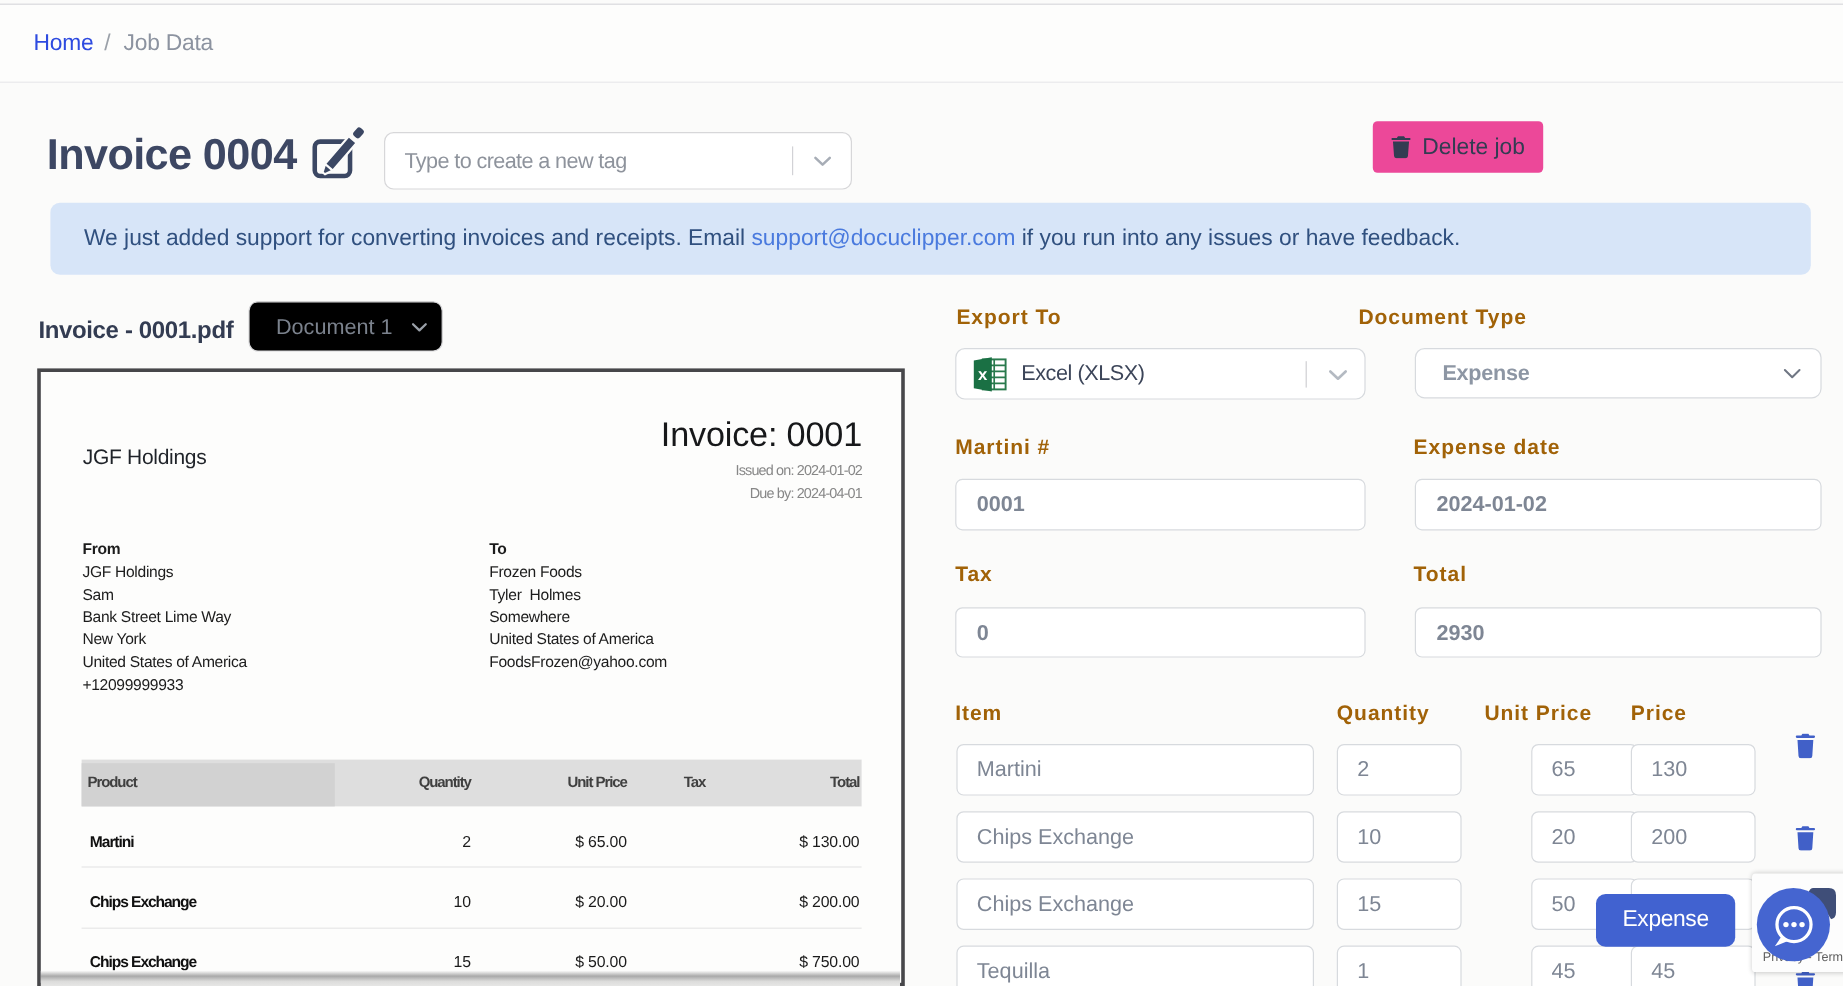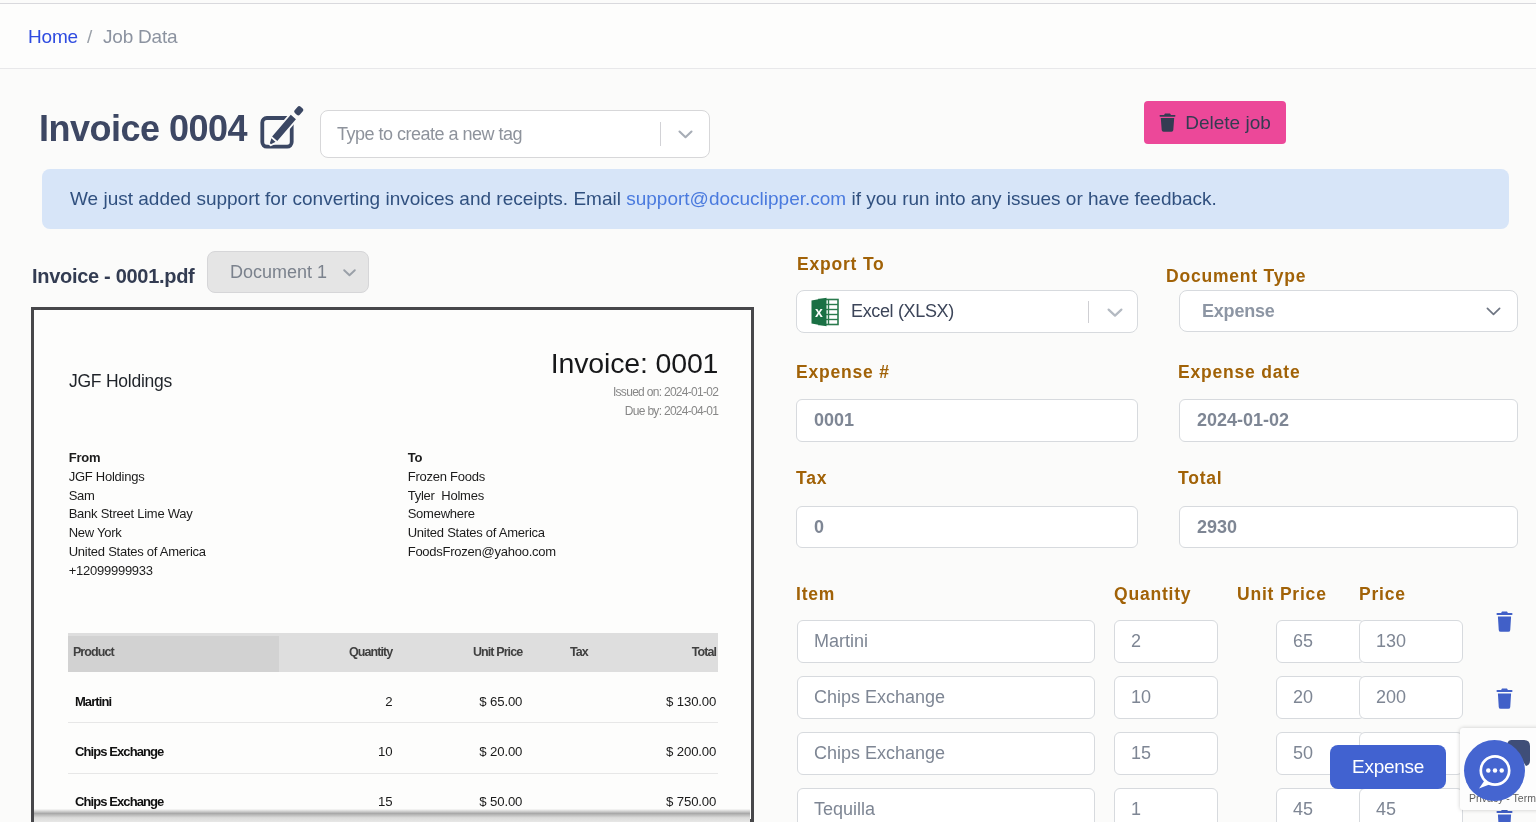--- a/index.html
+++ b/index.html
@@ -26,21 +26,21 @@
 .gbtn { position:absolute; top:101px; height:43px; background:#ec4899; border-radius:4px; display:flex; align-items:center; justify-content:center; gap:9px; font-size:19px; color:#333c52; }
 #delbtn { left:1144px; width:142px; }
 #repbtn { left:1295px; width:181px; }
 
 #banner { left:42px; top:169px; width:1467px; height:60px; background:#d7e5f8; border-radius:8px; font-size:19px; color:#30507f; }
 #banner .in { position:absolute; left:28px; top:0; line-height:59px; }
 #banner a { color:#4a7ade; text-decoration:none; }
 
 
 #pdfname { left:32px; top:265px; font-size:20px; letter-spacing:-0.3px; font-weight:700; color:#333c52; }
-#docsel { left:207px; top:251px; width:162px; height:42px; background:#e5e5e5; border:1px solid #d6d6d8; border-radius:8px; }
+#docsel { left:207px; top:251px; width:162px; height:42px; background:#000000; border:1px solid #d6d6d8; border-radius:8px; }
 #docsel .t { position:absolute; left:22px; line-height:40px; font-size:18px; color:#7b828d; }
 #docsel svg { position:absolute; right:12px; top:17px; }
 
 
 #pdfbox { left:31px; top:307px; width:723px; height:515px; border:3.3px solid #47474a; background:#fdfdfc; }
 #pdfbox .t { position:absolute; }
 .jgf { left:35px; top:61px; font-size:17.5px; letter-spacing:-0.25px; color:#1f2329; }
 .invno { right:32.7px; top:37px; font-size:28.5px; letter-spacing:-0.15px; color:#17181a; }
 .iss { right:32.7px; top:74.5px; font-size:12px; letter-spacing:-0.7px; color:#878787; }
 .due { right:32.7px; top:93.5px; font-size:12px; letter-spacing:-0.7px; color:#878787; }
@@ -71,21 +71,21 @@
 .gv { color:#7e8694; }
 .chev { position:absolute; }
 
 #exlbl { left:797px; top:254px; }
 #exsel { left:796px; top:290px; width:342px; height:43px; }
 #exsel .xlt { position:absolute; left:54px; line-height:41px; font-size:18px; letter-spacing:-0.35px; color:#3c4559; }
 #exsel .div { position:absolute; right:48px; top:10px; width:1px; height:22px; background:#cfcfd3; }
 #exsel .icon { position:absolute; left:12px; top:5px; }
 #exsel .chev { right:14px; top:17px; }
 
-#dtlbl { left:1166px; top:254px;margin-top:12px; }
+#dtlbl { left:1132px; top:254px; }
 #dtsel { left:1179px; top:290px; width:339px; height:42px; }
 #dtsel .t { left:22px; line-height:40px; letter-spacing:-0.2px; color:#8d96a4; }
 #dtsel .chev { right:16px; top:16px; }
 
 #enlbl { left:796px; top:362px; }
 #eninp { left:796px; top:399px; width:342px; height:43px; }
 #edlbl { left:1178px; top:362px; }
 #edinp { left:1179px; top:399px; width:339px; height:43px; }
 #txlbl { left:796px; top:468px; }
 #txinp { left:796px; top:506px; width:342px; height:42px; }
@@ -220,21 +220,21 @@
   </div>
 
   <div class="lbl" id="dtlbl">Document Type</div>
   <div class="sel" id="dtsel">
     <span class="t">Expense</span>
     <svg class="chev" width="15" height="10" viewBox="0 0 15 10">
         <path d="M1.4 1.4 L7.5 7.4 L13.6 1.4" fill="none" stroke="#6f7683" stroke-width="1.7" stroke-linecap="round" stroke-linejoin="round"></path>
       </svg>
   </div>
 
-  <div class="lbl" id="enlbl">Expense #</div>
+  <div class="lbl" id="enlbl">Martini #</div>
   <div class="inp" id="eninp">
       <span class="t gv">0001</span>
     </div>
   <div class="lbl" id="edlbl">Expense date</div>
   <div class="inp" id="edinp">
       <span class="t gv">2024-01-02</span>
     </div>
   <div class="lbl" id="txlbl">Tax</div>
   <div class="inp" id="txinp">
       <span class="t gv">0</span>

